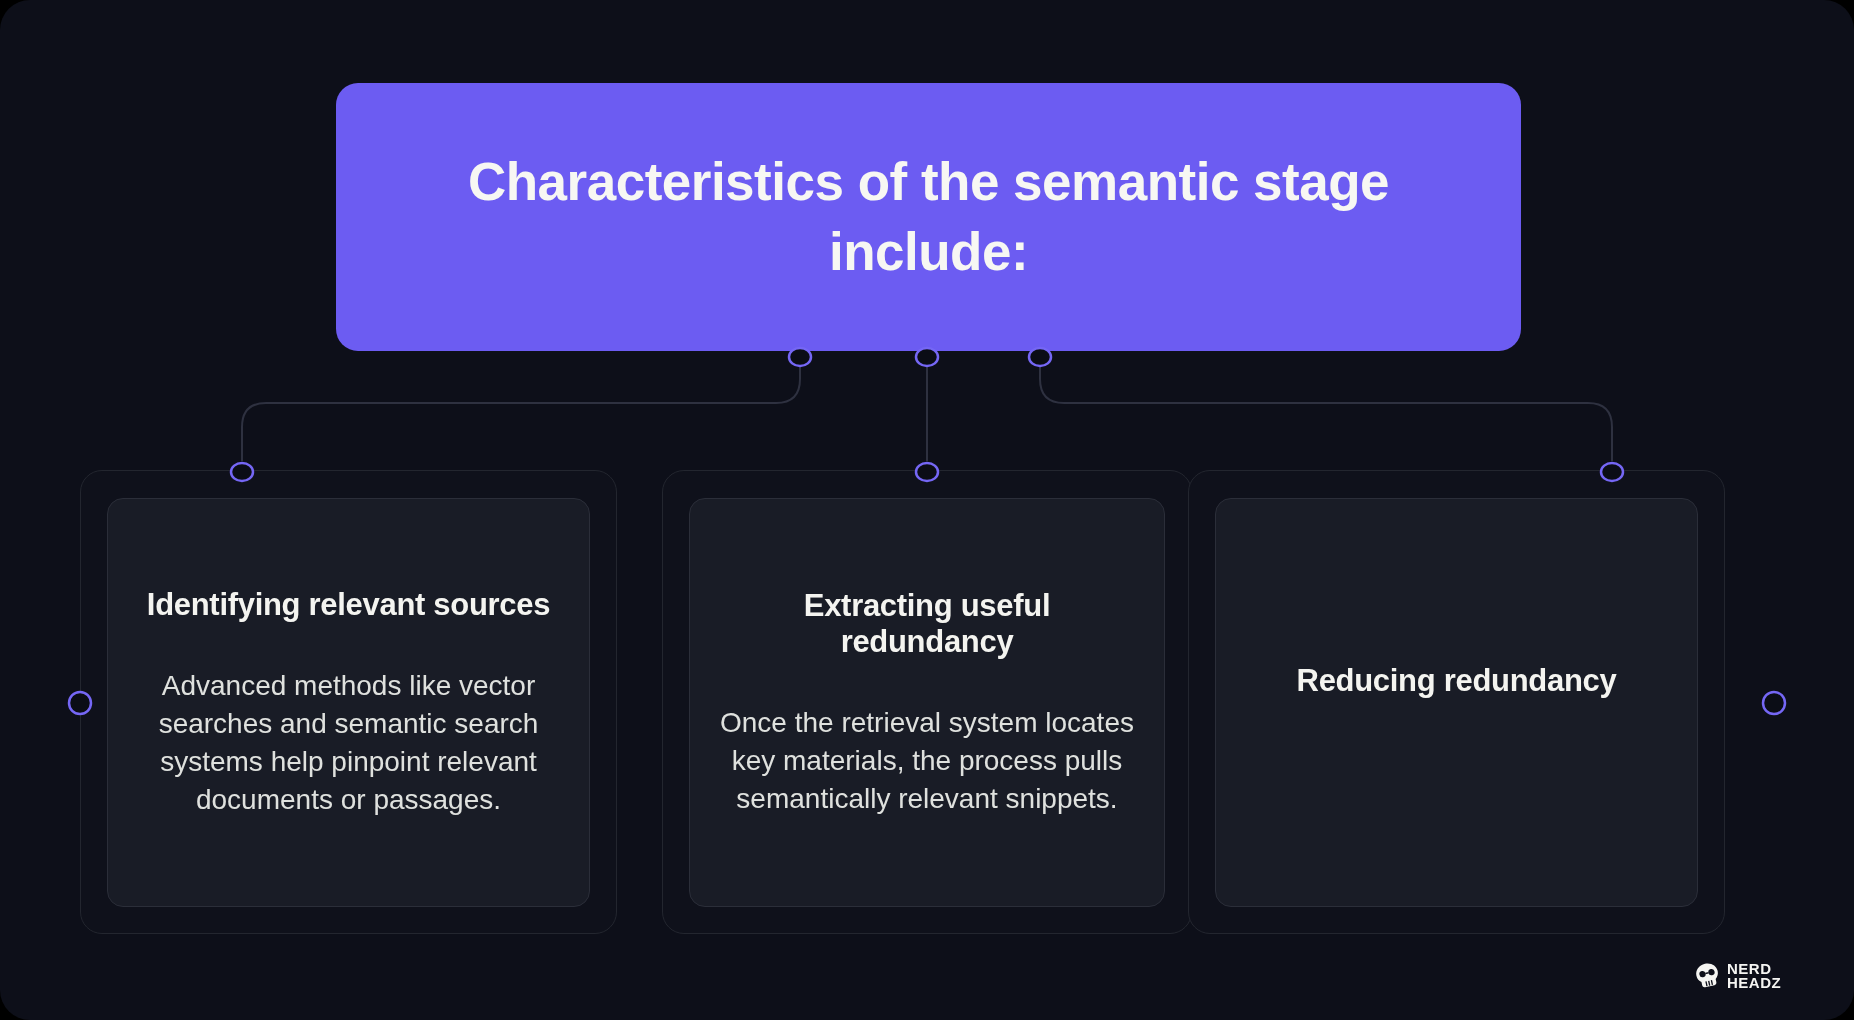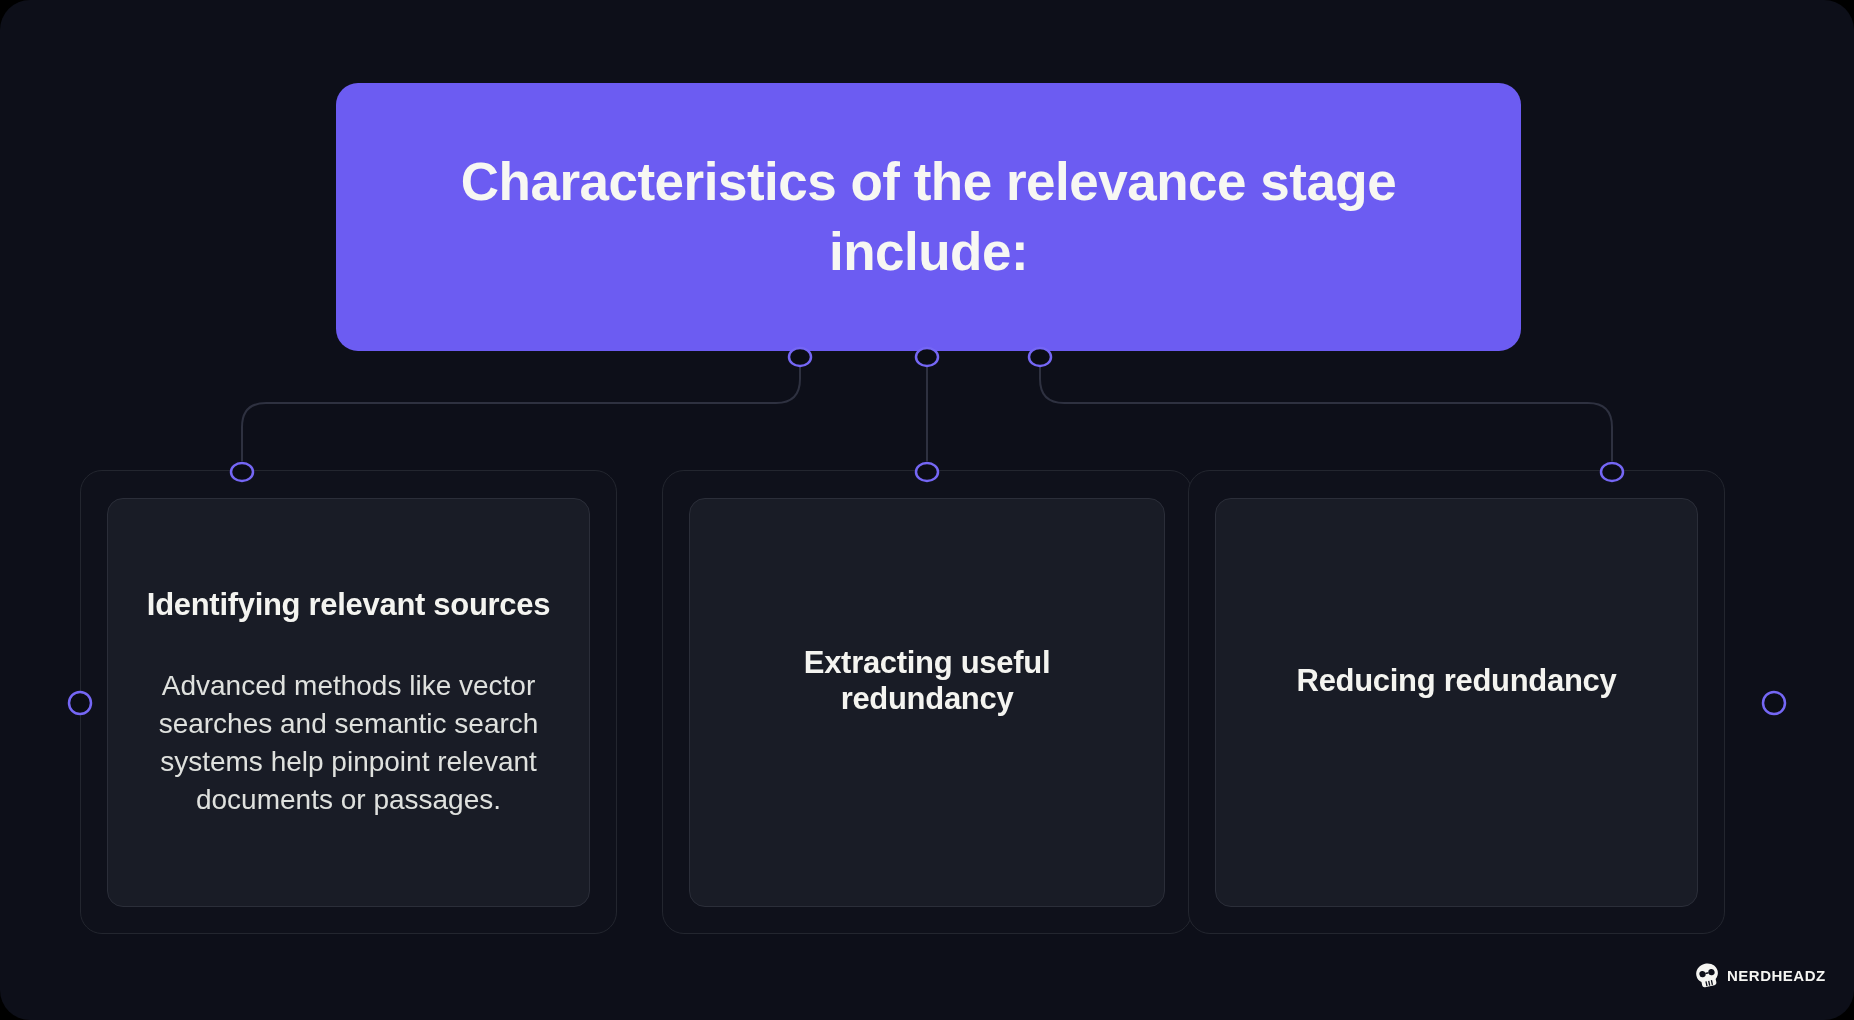--- a/index.html
+++ b/index.html
@@ -91,51 +91,52 @@
   .logo {
     position: absolute;
     left: 1693px;
     top: 961px;
     display: flex;
     align-items: center;
     gap: 5px;
   }
   .logo-text {
     display: flex;
-    flex-direction: row;
+    flex-direction: column;
     justify-content: center;
   }
   .logo-text span {
     color: #f5f5f2;
     font-size: 15px;
     font-weight: 800;
     line-height: 14px;
     letter-spacing: 0.5px;
   }
 </style>
 </head>
 <body>
 
 <div class="page">
 
   <div class="title-box">
-    <div class="line">Characteristics of the relevance stage</div>
+    <div class="line">Characteristics of the semantic stage</div>
     <div class="line">include:</div>
   </div>
 
   <div class="card-outer pos-left">
     <div class="card-inner">
       <div class="card-title">Identifying relevant sources</div>
       <div class="card-body">Advanced methods like vector searches and semantic search systems help pinpoint relevant documents or passages.</div>
     </div>
   </div>
 
   <div class="card-outer pos-mid">
     <div class="card-inner">
       <div class="card-title">Extracting useful redundancy</div>
+      <div class="card-body">Once the retrieval system locates key materials, the process pulls semantically relevant snippets.</div>
     </div>
   </div>
 
   <div class="card-outer pos-right">
     <div class="card-inner">
       <div class="card-title">Reducing redundancy</div>
     </div>
   </div>
 
   <svg class="connector-layer" width="1854" height="1020" viewBox="0 0 1854 1020">

